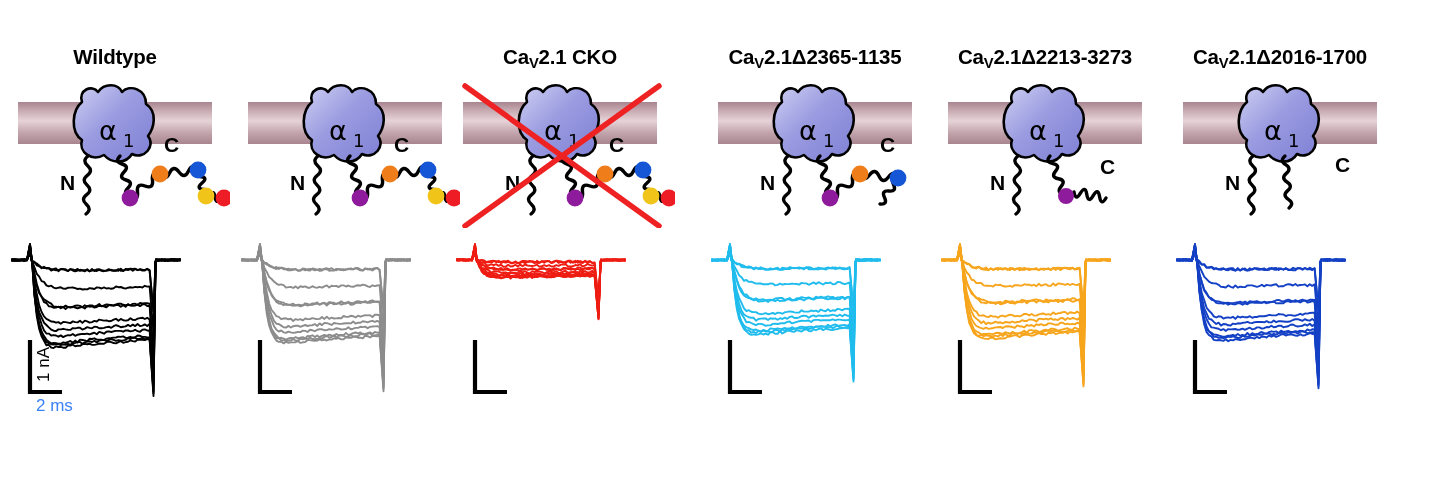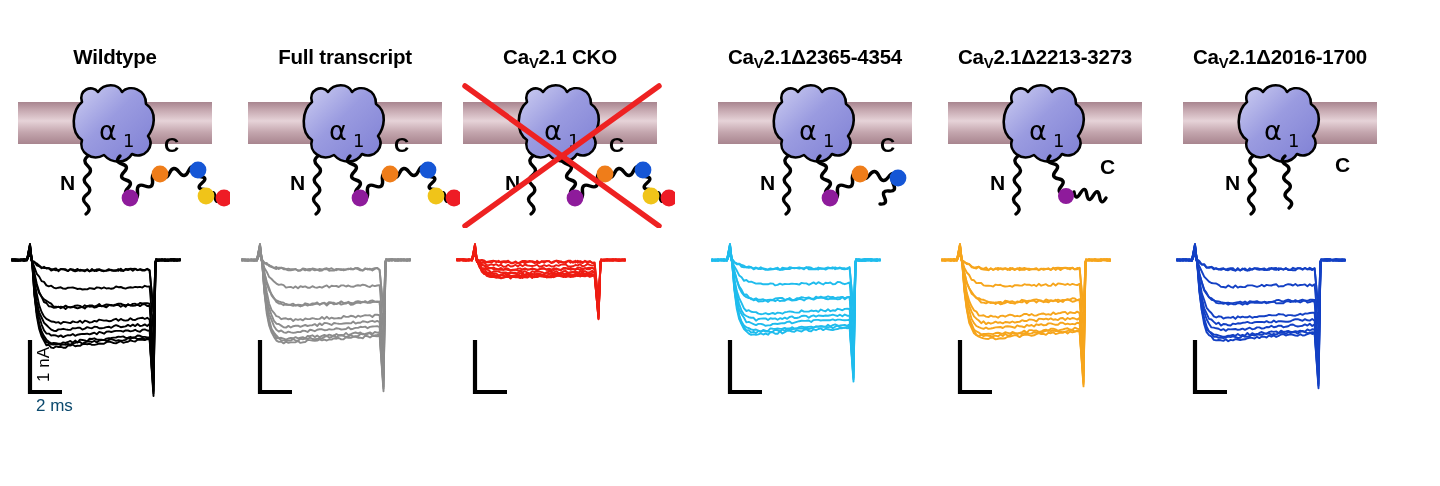--- a/index.html
+++ b/index.html
@@ -78,21 +78,21 @@
     color: #000000;
     white-space: nowrap;
     transform: rotate(-90deg);
     transform-origin: left top;
     left: 34px;
     top: 382px;
   }
   .scalebar-x-label {
     position: absolute;
     font-size: 17px;
-    color: #0c4a6e;
+    color: #3b82f6;
     white-space: nowrap;
     left: 36px;
     top: 396px;
   }
 </style>
 </head>
 <body>
 
 <div id="figure">
     <div class="panel" style="left: 0px;">
@@ -149,21 +149,20 @@
             <path d="M 12 28.0 L 12.0 27.4 L 15.0 27.2 L 18.0 27.5 L 21.0 28.1 L 24.0 27.3 L 27.0 27.8 L 30.0 18.9 L 32.0 30.0 L 32.0 28.4 L 34.4 35.3 L 36.8 41.9 L 39.2 44.6 L 41.6 49.1 L 44.0 49.9 L 46.4 53.4 L 48.8 54.4 L 51.2 53.7 L 53.6 55.6 L 56.0 56.3 L 58.4 55.7 L 60.8 55.3 L 63.2 56.6 L 65.6 56.8 L 68.0 55.7 L 70.4 55.6 L 72.8 55.5 L 75.2 56.2 L 77.6 57.0 L 80.0 56.6 L 82.4 57.5 L 84.8 57.2 L 87.2 57.4 L 89.6 56.1 L 92.0 56.5 L 94.4 57.0 L 96.8 55.4 L 99.2 55.6 L 101.6 56.5 L 104.0 55.4 L 106.4 56.5 L 108.8 56.1 L 111.2 56.8 L 113.6 56.3 L 116.0 54.5 L 118.4 55.2 L 120.8 55.0 L 123.2 56.0 L 125.6 56.6 L 128.0 55.7 L 130.4 55.3 L 132.8 55.6 L 135.2 54.9 L 137.6 55.3 L 140.0 54.9 L 142.4 55.6 L 144.8 53.8 L 147.2 54.6 L 149.6 54.5 L 153.5 100.2 L 155.5 31.0 L 156.0 27.3 L 159.0 27.9 L 162.0 28.0 L 165.0 27.3 L 168.0 28.4 L 171.0 27.5 L 174.0 27.3 L 177.0 28.2 L 180.0 27.2"></path>
             <path d="M 12 28.0 L 12.0 27.6 L 15.0 28.7 L 18.0 28.4 L 21.0 28.3 L 24.0 28.5 L 27.0 27.6 L 30.0 21.2 L 32.0 30.0 L 32.0 29.0 L 34.4 29.6 L 36.8 33.4 L 39.2 34.3 L 41.6 36.2 L 44.0 34.7 L 46.4 36.5 L 48.8 36.2 L 51.2 37.2 L 53.6 36.9 L 56.0 36.5 L 58.4 39.2 L 60.8 36.9 L 63.2 37.2 L 65.6 37.3 L 68.0 39.0 L 70.4 37.1 L 72.8 38.5 L 75.2 39.4 L 77.6 38.7 L 80.0 37.8 L 82.4 38.2 L 84.8 38.2 L 87.2 38.0 L 89.6 39.3 L 92.0 38.7 L 94.4 38.1 L 96.8 39.0 L 99.2 37.9 L 101.6 38.8 L 104.0 39.2 L 106.4 38.3 L 108.8 37.2 L 111.2 38.5 L 113.6 38.8 L 116.0 38.8 L 118.4 37.1 L 120.8 38.8 L 123.2 38.8 L 125.6 37.5 L 128.0 38.0 L 130.4 37.0 L 132.8 38.8 L 135.2 36.9 L 137.6 38.2 L 140.0 37.3 L 142.4 38.6 L 144.8 38.5 L 147.2 36.7 L 149.6 38.1 L 153.5 79.5 L 155.5 31.0 L 156.0 28.7 L 159.0 28.2 L 162.0 28.1 L 165.0 28.7 L 168.0 28.1 L 171.0 28.1 L 174.0 28.6 L 177.0 28.4 L 180.0 28.0"></path>
           </g>
           <path d="M 30 108 L 30 160 L 62 160" fill="none" stroke="#000000" stroke-width="4.2"></path>
         </svg>
       </div>
       <div class="scalebar-y-label">1 nA</div>
       <div class="scalebar-x-label">2 ms</div>
     </div>
     <div class="panel" style="left: 230px;">
-      <div class="panel-title">Full transcript</div>
       <div class="cartoon">
         <svg width="230" height="150" viewBox="0 0 230 150">
           <defs>
             <linearGradient id="memg1" x1="0" y1="0" x2="0" y2="1">
               <stop offset="0%" stop-color="#a8858f"></stop>
               <stop offset="18%" stop-color="#c4a6ae"></stop>
               <stop offset="45%" stop-color="#e6d3d8"></stop>
               <stop offset="72%" stop-color="#c4a6ae"></stop>
               <stop offset="100%" stop-color="#a8858f"></stop>
             </linearGradient>
@@ -269,21 +268,21 @@
             <path d="M 12 28.0 L 12.0 27.7 L 15.0 27.7 L 18.0 27.7 L 21.0 27.4 L 24.0 28.5 L 27.0 27.2 L 30.0 14.8 L 32.0 30.0 L 32.0 27.6 L 34.4 32.1 L 36.8 36.3 L 39.2 36.3 L 41.6 37.4 L 44.0 38.4 L 46.4 40.7 L 48.8 39.3 L 51.2 39.1 L 53.6 39.7 L 56.0 40.6 L 58.4 40.4 L 60.8 40.4 L 63.2 41.3 L 65.6 40.1 L 68.0 41.0 L 70.4 41.8 L 72.8 40.9 L 75.2 39.3 L 77.6 40.3 L 80.0 39.2 L 82.4 40.6 L 84.8 41.6 L 87.2 39.1 L 89.6 40.2 L 92.0 39.5 L 94.4 39.6 L 96.8 40.1 L 99.2 41.2 L 101.6 40.9 L 104.0 39.4 L 106.4 39.5 L 108.8 40.6 L 111.2 39.1 L 113.6 40.9 L 116.0 41.1 L 118.4 39.3 L 120.8 38.9 L 123.2 41.0 L 125.6 40.8 L 128.0 40.3 L 130.4 39.2 L 132.8 41.0 L 135.2 39.7 L 137.6 38.9 L 140.0 39.1 L 142.4 40.5 L 144.8 40.1 L 147.2 38.8 L 149.6 40.5 L 153.5 82.0 L 155.5 31.0 L 156.0 28.2 L 159.0 27.5 L 162.0 27.6 L 165.0 28.4 L 168.0 28.1 L 171.0 28.1 L 174.0 28.6 L 177.0 28.0 L 180.0 27.8"></path>
             <path d="M 12 28.0 L 12.0 27.5 L 15.0 27.4 L 18.0 27.4 L 21.0 27.9 L 24.0 27.3 L 27.0 28.4 L 30.0 16.7 L 32.0 30.0 L 32.0 27.1 L 34.4 31.6 L 36.8 33.4 L 39.2 33.6 L 41.6 34.1 L 44.0 35.7 L 46.4 36.1 L 48.8 35.5 L 51.2 37.3 L 53.6 37.1 L 56.0 35.9 L 58.4 37.7 L 60.8 37.4 L 63.2 38.1 L 65.6 38.2 L 68.0 37.6 L 70.4 37.7 L 72.8 36.8 L 75.2 36.4 L 77.6 37.8 L 80.0 37.1 L 82.4 37.7 L 84.8 37.4 L 87.2 36.8 L 89.6 37.3 L 92.0 37.7 L 94.4 37.4 L 96.8 36.1 L 99.2 36.3 L 101.6 37.5 L 104.0 36.6 L 106.4 37.5 L 108.8 38.1 L 111.2 36.4 L 113.6 37.7 L 116.0 37.8 L 118.4 36.7 L 120.8 36.7 L 123.2 36.1 L 125.6 37.8 L 128.0 37.0 L 130.4 37.8 L 132.8 35.5 L 135.2 35.6 L 137.6 37.2 L 140.0 36.3 L 142.4 37.3 L 144.8 37.3 L 147.2 35.8 L 149.6 36.7 L 153.5 78.4 L 155.5 31.0 L 156.0 28.3 L 159.0 27.7 L 162.0 27.2 L 165.0 28.0 L 168.0 27.4 L 171.0 27.3 L 174.0 28.1 L 177.0 27.8 L 180.0 27.3"></path>
             <path d="M 12 28.0 L 12.0 28.1 L 15.0 28.0 L 18.0 27.8 L 21.0 28.2 L 24.0 28.1 L 27.0 27.7 L 30.0 18.9 L 32.0 30.0 L 32.0 27.1 L 34.4 28.6 L 36.8 31.1 L 39.2 30.6 L 41.6 32.9 L 44.0 33.1 L 46.4 32.4 L 48.8 33.2 L 51.2 32.2 L 53.6 33.9 L 56.0 32.7 L 58.4 34.8 L 60.8 34.6 L 63.2 32.8 L 65.6 34.5 L 68.0 34.2 L 70.4 32.7 L 72.8 34.5 L 75.2 32.6 L 77.6 34.3 L 80.0 32.5 L 82.4 33.5 L 84.8 33.8 L 87.2 34.0 L 89.6 33.6 L 92.0 32.6 L 94.4 34.8 L 96.8 34.3 L 99.2 33.1 L 101.6 34.1 L 104.0 33.2 L 106.4 34.5 L 108.8 34.4 L 111.2 33.2 L 113.6 33.9 L 116.0 32.6 L 118.4 32.6 L 120.8 32.5 L 123.2 34.4 L 125.6 34.4 L 128.0 34.3 L 130.4 33.0 L 132.8 33.4 L 135.2 32.2 L 137.6 34.5 L 140.0 33.6 L 142.4 32.1 L 144.8 32.9 L 147.2 33.6 L 149.6 32.9 L 153.5 74.4 L 155.5 31.0 L 156.0 27.5 L 159.0 28.1 L 162.0 27.3 L 165.0 27.9 L 168.0 28.6 L 171.0 27.2 L 174.0 27.4 L 177.0 27.9 L 180.0 27.5"></path>
             <path d="M 12 28.0 L 12.0 27.3 L 15.0 27.9 L 18.0 28.7 L 21.0 28.8 L 24.0 28.2 L 27.0 27.6 L 30.0 21.2 L 32.0 30.0 L 32.0 28.9 L 34.4 29.0 L 36.8 28.1 L 39.2 30.2 L 41.6 30.0 L 44.0 29.4 L 46.4 28.9 L 48.8 28.8 L 51.2 30.2 L 53.6 28.8 L 56.0 31.1 L 58.4 29.9 L 60.8 30.6 L 63.2 29.9 L 65.6 30.5 L 68.0 30.8 L 70.4 30.3 L 72.8 31.3 L 75.2 30.2 L 77.6 28.9 L 80.0 29.0 L 82.4 29.5 L 84.8 28.9 L 87.2 29.9 L 89.6 31.3 L 92.0 28.8 L 94.4 30.8 L 96.8 29.1 L 99.2 29.2 L 101.6 29.2 L 104.0 29.3 L 106.4 31.1 L 108.8 30.3 L 111.2 28.8 L 113.6 30.9 L 116.0 29.2 L 118.4 30.9 L 120.8 29.7 L 123.2 29.0 L 125.6 30.7 L 128.0 29.5 L 130.4 30.5 L 132.8 28.7 L 135.2 30.3 L 137.6 31.1 L 140.0 28.8 L 142.4 31.2 L 144.8 29.4 L 147.2 31.0 L 149.6 31.0 L 153.5 70.3 L 155.5 31.0 L 156.0 27.7 L 159.0 27.8 L 162.0 28.0 L 165.0 28.2 L 168.0 27.4 L 171.0 28.2 L 174.0 28.7 L 177.0 28.5 L 180.0 28.4"></path>
           </g>
           <path d="M 30 108 L 30 160 L 62 160" fill="none" stroke="#000000" stroke-width="4.2"></path>
         </svg>
       </div>
     </div>
     <div class="panel" style="left: 700px;">
-      <div class="panel-title"><span>Ca</span><sub>V</sub><span>2.1Δ2365-4354</span></div>
+      <div class="panel-title"><span>Ca</span><sub>V</sub><span>2.1Δ2365-1135</span></div>
       <div class="cartoon">
         <svg width="230" height="150" viewBox="0 0 230 150">
           <defs>
             <linearGradient id="memg3" x1="0" y1="0" x2="0" y2="1">
               <stop offset="0%" stop-color="#a8858f"></stop>
               <stop offset="18%" stop-color="#c4a6ae"></stop>
               <stop offset="45%" stop-color="#e6d3d8"></stop>
               <stop offset="72%" stop-color="#c4a6ae"></stop>
               <stop offset="100%" stop-color="#a8858f"></stop>
             </linearGradient>

